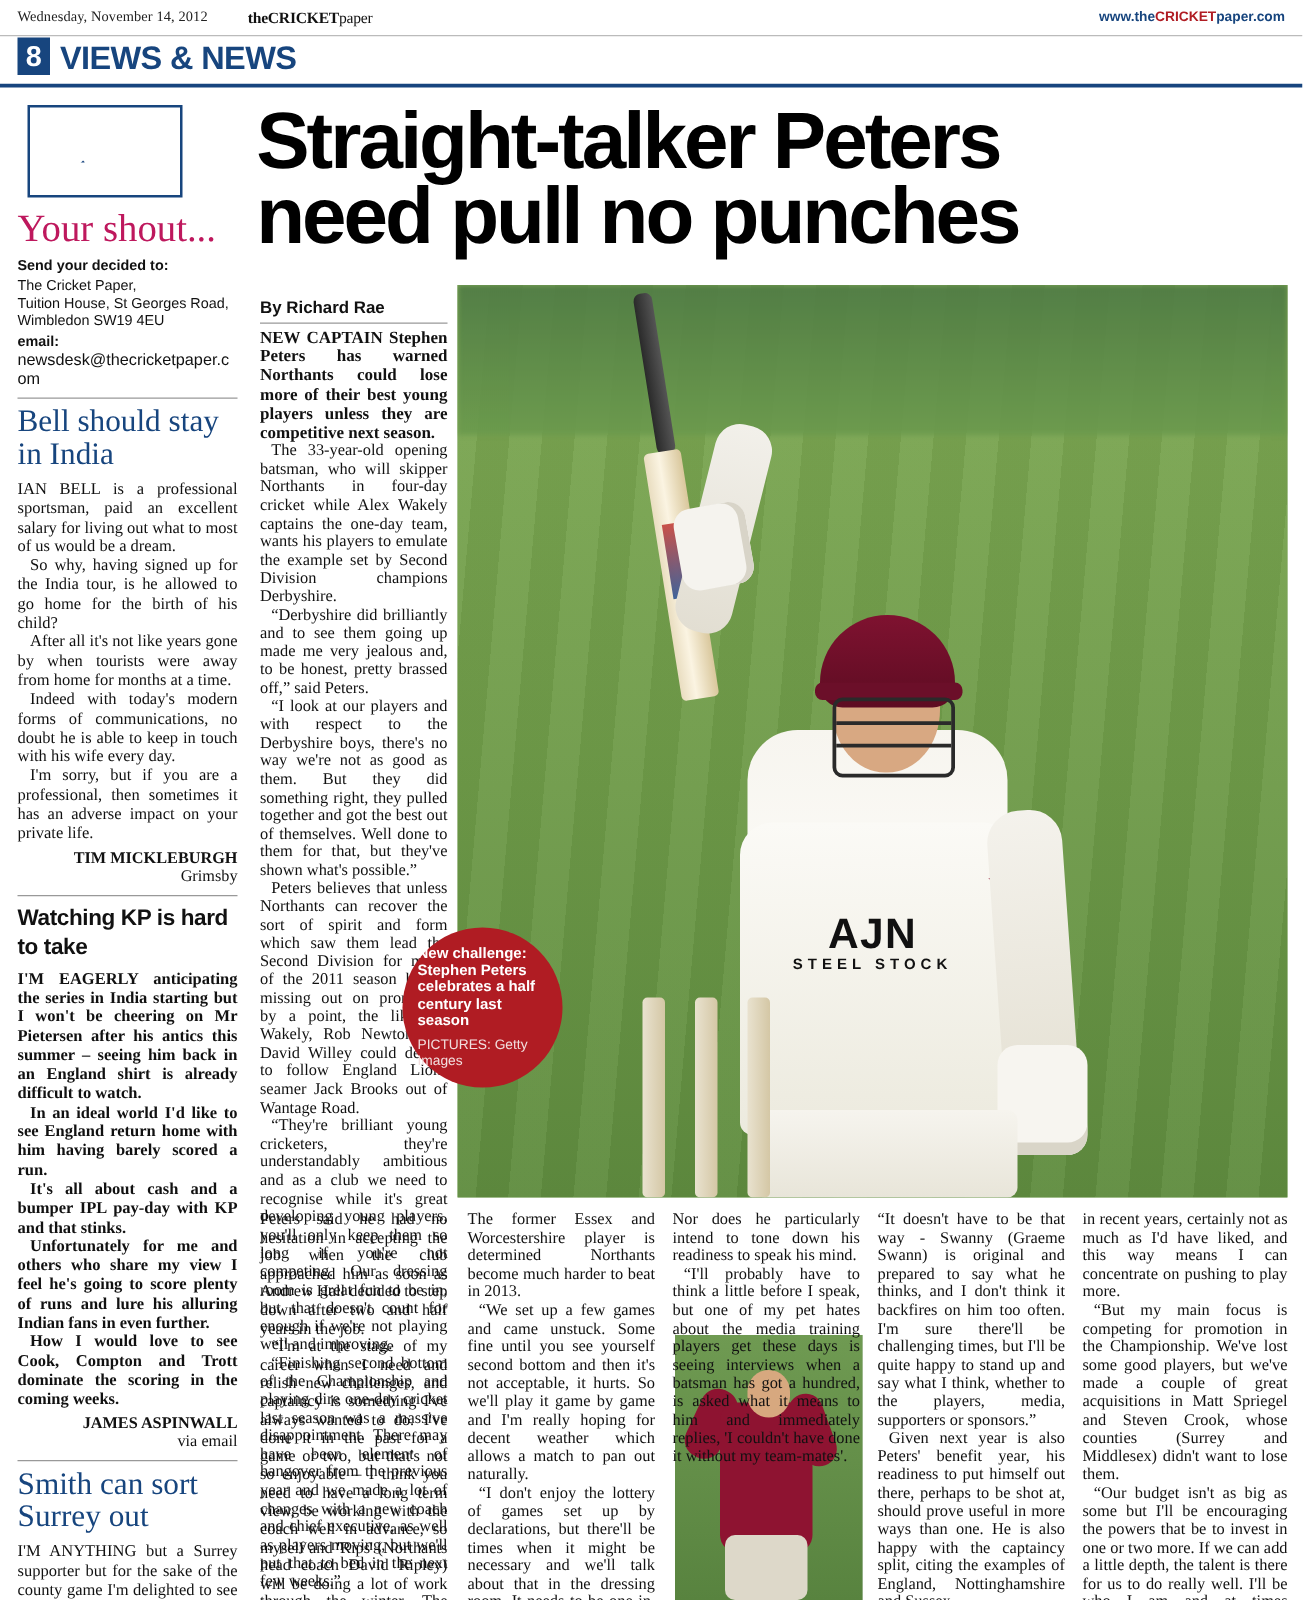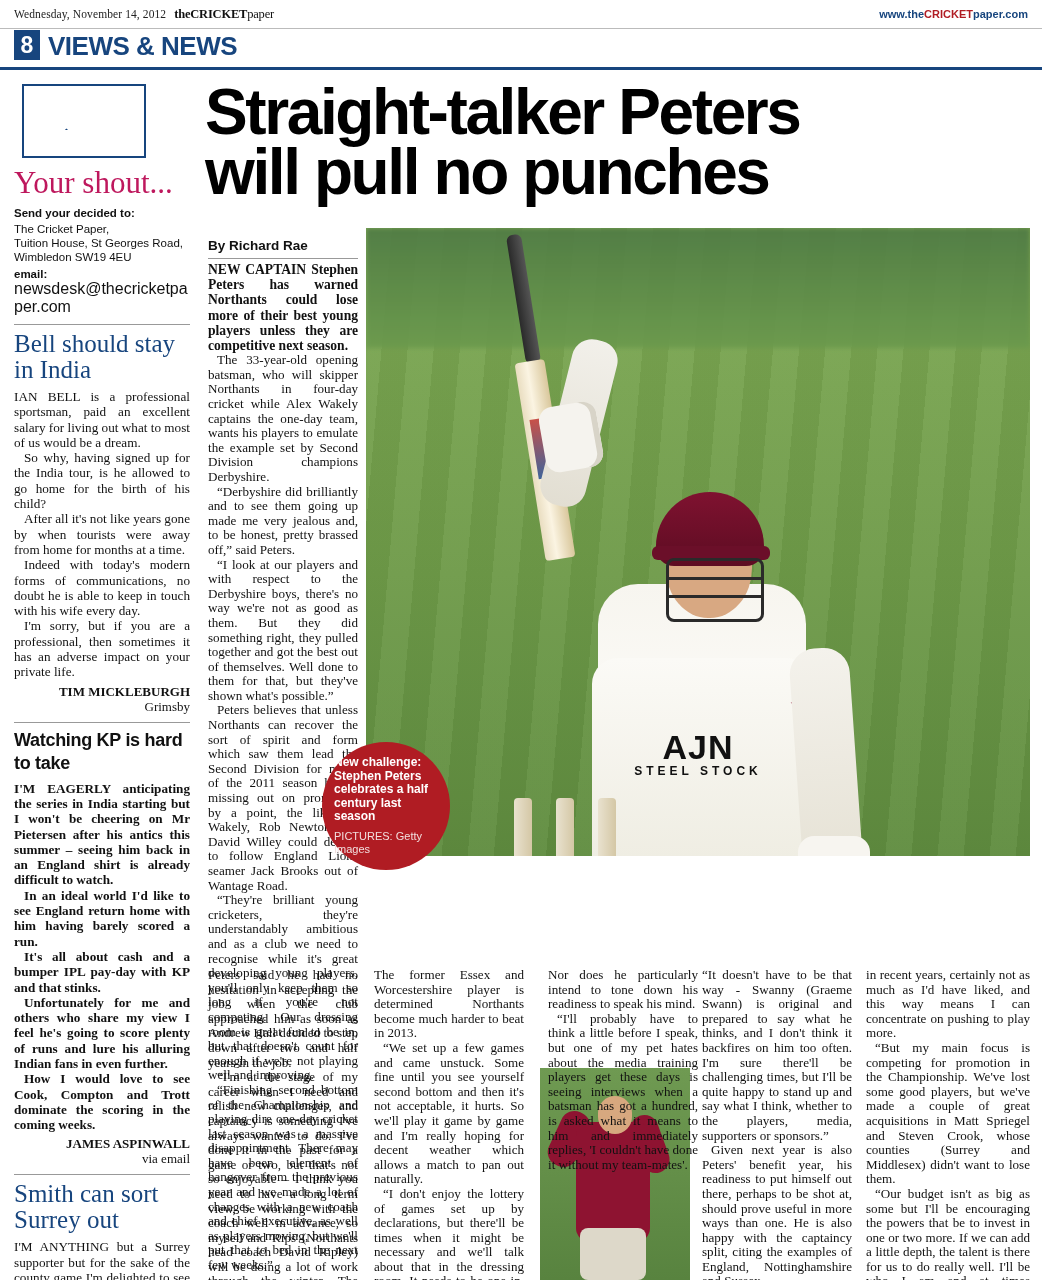--- a/index.html
+++ b/index.html
@@ -10,21 +10,21 @@
     color:#111;
     position:relative;
     overflow:hidden;
   }
   .page{position:relative;width:1042px;height:1280px;}
 
   
   .masthead{
     position:absolute;left:0;top:0;width:1042px;height:28px;
     border-bottom:1px solid #bbb;
-    display:flex;align-items:center;
+    display:flex;align-items:center;gap:24px;
   }
   .masthead .date{
     font-family:"Liberation Serif",serif;font-size:11.5px;color:#222;
     margin-left:14px;letter-spacing:.1px;
   }
   .masthead .logo{
     margin-left:8px;font-family:"Liberation Serif",serif;font-size:12.5px;
     font-weight:bold;color:#111;letter-spacing:-.2px;
   }
   .masthead .logo .cricket{font-weight:bold;}
@@ -74,21 +74,21 @@
   .yourshout{
     font-family:"Liberation Serif",serif;color:#be185d;font-size:31px;
     line-height:29px;margin-top:10px;font-weight:normal;
   }
   .sendcomments{
     font-family:"Liberation Sans",sans-serif;font-weight:bold;font-size:11.5px;
     margin-top:10px;color:#111;
   }
   .addr{font-family:"Liberation Sans",sans-serif;font-size:11.5px;line-height:14px;margin-top:3px;color:#111;}
   .emlabel{font-family:"Liberation Sans",sans-serif;font-weight:bold;font-size:11.5px;margin-top:4px;}
-  .email{font-family:"Liberation Sans",sans-serif;font-size:16px;color:#111;word-break:break-all;}
+  .email{font-family:"Liberation Sans",sans-serif;font-size:13px;color:#111;word-break:break-all;}
   .rule{border-top:1px solid #999;margin:8px 0 6px;}
   .lhead{
     font-family:"Liberation Serif",serif;font-size:25px;line-height:26px;color:#17457e;
     margin:2px 0 6px;
   }
   .lheadb{
     font-family:"Liberation Sans",sans-serif;font-weight:bold;font-size:18px;line-height:23px;
     color:#111;margin:2px 0 6px;letter-spacing:-.3px;
   }
   .ltext{font-size:13.2px;line-height:15.3px;text-align:justify;}
@@ -113,21 +113,21 @@
   }
   .col1{
     position:absolute;left:208px;top:262px;width:150px;
     font-size:13.1px;line-height:14.6px;text-align:justify;
   }
   .col1 p{margin:0;text-indent:9px;}
   .col1 p.lead{text-indent:0;font-weight:bold;font-size:13.6px;line-height:15.2px;}
 
   
   .photo{
-    position:absolute;left:366px;top:228px;width:664px;height:628px;
+    position:absolute;left:366px;top:228px;width:664px;height:730px;
     overflow:hidden;background:#6f9a4a;
   }
   .grass{position:absolute;inset:0;
     background:
       linear-gradient(180deg,#7fa854 0%,#76a24e 25%,#6e9a48 55%,#5f8c3f 100%);
   }
   .grass:after{
     content:"";position:absolute;inset:0;
     background:repeating-linear-gradient(95deg, rgba(255,255,255,.045) 0 26px, rgba(0,0,0,.035) 26px 52px);
   }
@@ -218,21 +218,21 @@
   .caption-badge .t{font-weight:bold;font-size:12px;line-height:13.6px;}
   .caption-badge .p{font-size:11px;line-height:12.6px;margin-top:6px;color:#f2dede;}
 
   
   .bottom{position:absolute;left:208px;top:968px;width:822px;}
   .bcol{position:absolute;top:0;width:150px;font-size:13.1px;line-height:14.6px;text-align:justify;}
   .bcol p{margin:0;text-indent:9px;}
   .bcol p.first{text-indent:0;}
   .c1{left:0;}
   .c2{left:166px;}
-  .c3{left:340px;}
+  .c3{left:330px;}
   .c4{left:494px;}
   .c5{left:658px;width:164px;}
 
   .smallphoto{
     position:absolute;left:166px;top:100px;width:150px;height:212px;
     background:linear-gradient(180deg,#5e8a48,#4d7a3c);overflow:hidden;
   }
   .sp-sky{position:absolute;inset:0;background:linear-gradient(180deg,#6f9a52,#58833f);}
   .sp-body{position:absolute;left:36px;top:54px;width:74px;height:120px;background:#8e1331;border-radius:14px;}
   .sp-head{position:absolute;left:58px;top:28px;width:34px;height:38px;background:#d7a87f;border-radius:17px;}
@@ -307,21 +307,21 @@
       <div class="ltext">
         <p class="first">I'M ANYTHING but a Surrey supporter but for the sake of the county game I'm delighted to see they've signed a player of the pedigree of Graeme Smith.</p>
 
       </div>
 
     </div>
   </div>
 
   <div class="headline">
     <div>Straight-talker Peters</div>
-    <div>will pull no punches</div>
+    <div>need pull no punches</div>
   </div>
 
   <div class="byline">By Richard Rae</div>
 
   <div class="col1">
     <p class="lead">NEW CAPTAIN Stephen Peters has warned Northants could lose more of their best young players unless they are competitive next season.</p>
     <p>The 33-year-old opening batsman, who will skipper Northants in four-day cricket while Alex Wakely captains the one-day team, wants his players to emulate the example set by Second Division champions Derbyshire.</p>
     <p>“Derbyshire did brilliantly and to see them going up made me very jealous and, to be honest, pretty brassed off,” said Peters.</p>
     <p>“I look at our players and with respect to the Derbyshire boys, there's no way we're not as good as them. But they did something right, they pulled together and got the best out of themselves. Well done to them for that, but they've shown what's possible.”</p>
     <p>Peters believes that unless Northants can recover the sort of spirit and form which saw them lead the Second Division for much of the 2011 season before missing out on promotion by a point, the likes of Wakely, Rob Newton and David Willey could decide to follow England Lions seamer Jack Brooks out of Wantage Road.</p>

